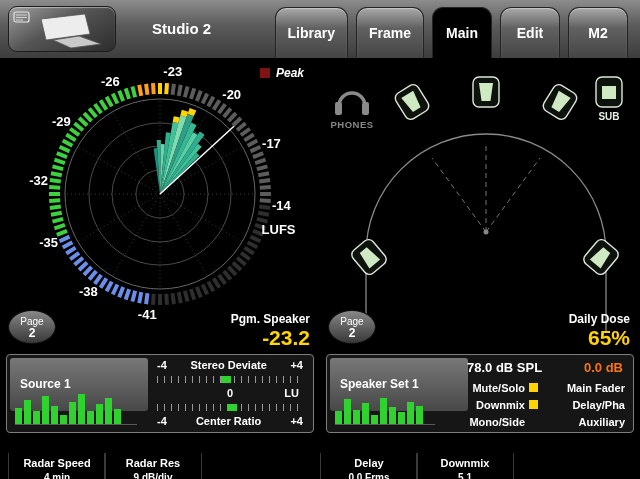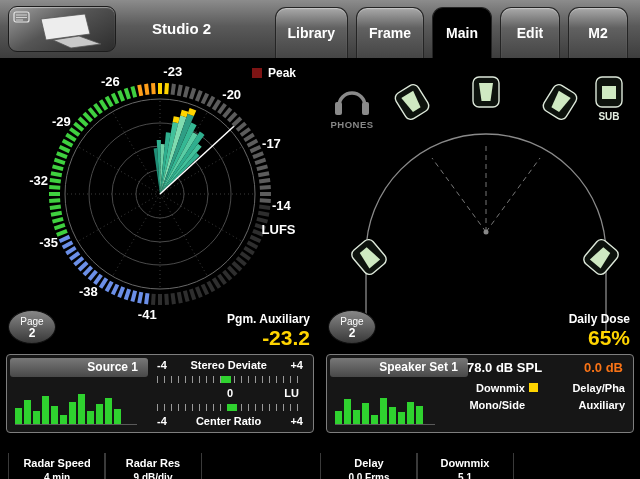--- a/index.html
+++ b/index.html
@@ -17,38 +17,38 @@
   .tab{height:50px;display:flex;align-items:center;justify-content:center;padding:0 12px;min-width:34px;
        color:#fff;font-weight:bold;font-size:14px;border:1px solid #242424;border-bottom:none;
        border-radius:11px 11px 0 0;background:linear-gradient(#aaa,#616161 40%,#454545);
        box-shadow:inset 0 1px 1px rgba(255,255,255,.35);cursor:pointer;}
   .tab.active{background:#000;box-shadow:none;}
 
   
   main{display:flex;height:294px;background:#000;}
   .panel{position:relative;width:320px;height:294px;background:#000;overflow:hidden;}
   .panel svg{position:absolute;left:0;top:0;}
-  .peak{position:absolute;top:8px;right:24px;display:flex;gap:6px;align-items:center;
-        color:#fff;font-weight:bold;font-size:12px;}
+  .peak{position:absolute;top:8px;right:16px;display:flex;gap:6px;align-items:center;
+        color:#fff;font-weight:bold;font-size:12px;font-style:italic;}
   .peak-sq{width:10px;height:10px;background:#7d1414;display:block;}
   .page-btn{position:absolute;left:8px;bottom:8px;width:46px;height:32px;border-radius:50%;
         background:linear-gradient(#878787,#383838);border:1px solid #101010;display:flex;
         flex-direction:column;align-items:center;justify-content:center;color:#fff;cursor:pointer;}
   .pb-l{font-size:10px;font-weight:normal;line-height:11px;}
   .pb-n{font-size:12px;font-weight:bold;line-height:12px;}
   .readout{position:absolute;right:10px;bottom:3px;text-align:right;}
   .readout-label{color:#fff;font-weight:bold;font-size:12px;}
   .readout-value{color:#ffd400;font-weight:bold;font-size:21px;line-height:23px;}
 
   
   .subrow{display:flex;height:83px;padding:0 6px;gap:12px;background:#000;}
   .subpanel{position:relative;flex:1;border:1px solid #7e7e7e;border-radius:4px;background:#161616;margin:2px 0;}
   .strip{position:absolute;left:3px;top:3px;height:19px;border-radius:3px;min-width:118px;
         background:linear-gradient(#787878,#484848);color:#fff;font-size:12px;font-weight:bold;
-        line-height:19px;padding:0 10px;cursor:pointer;text-align:right;}
+        line-height:19px;padding:17px 10px;cursor:pointer;}
   .bars{position:absolute;display:flex;align-items:flex-end;gap:2px;border-bottom:1px solid #5a5a5a;}
   .bars i{width:7px;background:#2fd22f;display:block;}
   #source-bars{left:8px;bottom:7px;width:122px;height:42px;}
   #spk-bars{left:8px;bottom:7px;width:100px;height:40px;}
   .meters{position:absolute;left:150px;right:10px;top:4px;bottom:5px;display:flex;
           flex-direction:column;justify-content:space-between;}
   .mrow{display:flex;justify-content:space-between;color:#fff;font-size:11px;font-weight:bold;
         height:12px;line-height:12px;}
   .scale{position:relative;height:7px;background:repeating-linear-gradient(90deg,#999 0 1px,transparent 1px 7px);}
   .marker{position:absolute;top:0;width:10px;height:7px;background:#2fd22f;}
@@ -246,21 +246,21 @@
         </svg>
       <div class="peak">
         <span class="peak-sq"></span>
         <span>Peak</span>
       </div>
       <div class="page-btn">
         <span class="pb-l">Page</span>
         <span class="pb-n">2</span>
       </div>
       <div class="readout">
-        <div class="readout-label">Pgm. Auxiliary</div>
+        <div class="readout-label">Pgm. Speaker</div>
         <div class="readout-value">-23.2</div>
       </div>
     </section>
 
     <section class="panel">
       <svg id="spk-svg" width="320" height="294" viewBox="0 0 320 294">
           <path d="M 46 274 L 46 196 A 120 120 0 0 1 286 196 L 286 274" fill="none" stroke="#8a8a8a" stroke-width="1.3"></path>
           <line x1="166" y1="174" x2="166" y2="84" stroke="#777" stroke-width="1" stroke-dasharray="5 4"></line>
           <line x1="166" y1="174" x2="112" y2="100" stroke="#777" stroke-width="1" stroke-dasharray="5 4"></line>
           <line x1="166" y1="174" x2="220" y2="100" stroke="#777" stroke-width="1" stroke-dasharray="5 4"></line>
@@ -361,20 +361,25 @@
           <i style="height: 52%;"></i>
           <i style="height: 22%;"></i>
           <i style="height: 66%;"></i>
           <i style="height: 42%;"></i>
           <i style="height: 30%;"></i>
           <i style="height: 56%;"></i>
           <i style="height: 46%;"></i>
         </div>
       <div id="spk-grid">
           <div class="btn-row">
+            <span class="bl">Mute/Solo</span>
+            <span class="ind on"></span>
+            <span class="bl">Main Fader</span>
+          </div>
+          <div class="btn-row">
             <span class="bl">Downmix</span>
             <span class="ind on"></span>
             <span class="bl">Delay/Pha</span>
           </div>
           <div class="btn-row">
             <span class="bl">Mono/Side</span>
             <span class="ind"></span>
             <span class="bl">Auxiliary</span>
           </div>
         </div>

